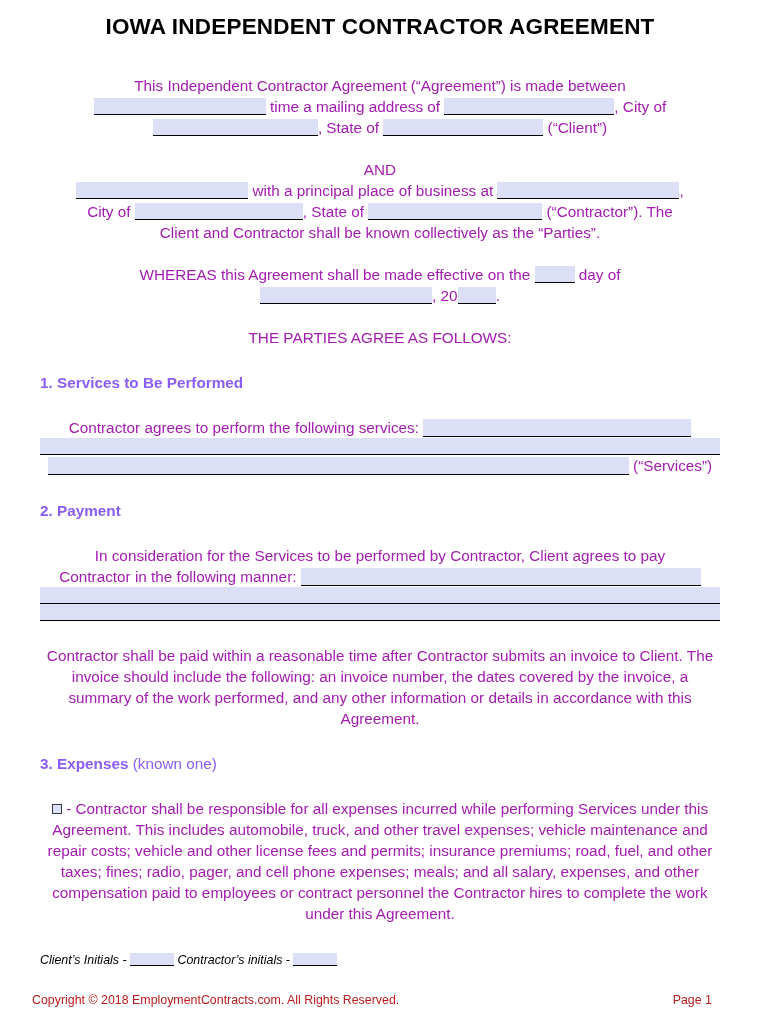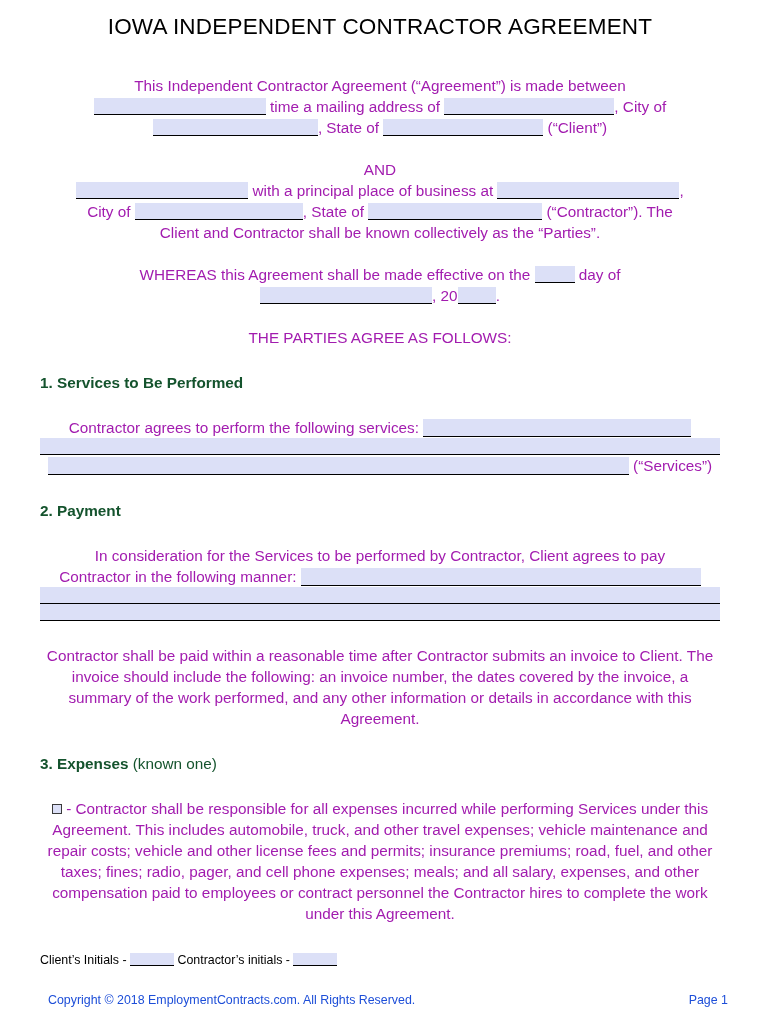--- a/index.html
+++ b/index.html
@@ -21,21 +21,21 @@
   }
   .content {
     position: absolute;
     left: 40px;
     top: 0;
     width: 680px;
   }
   .doc-title {
     text-align: center;
     font-size: 22.5px;
-    font-weight: normal;
+    font-weight: bold;
     letter-spacing: 0.2px;
     margin: 13px 0 0 0;
     padding: 0;
     line-height: 1.2;
     color: #000;
   }
   .para {
     font-size: 15.3px;
     line-height: 21px;
     color: #a21caf;
@@ -44,21 +44,21 @@
     text-align: center;
   }
   .gap-title { height: 35px; }
   .gap-md { height: 21px; }
   .gap-lg { height: 24px; }
 
   .sec-head {
     font-size: 15.3px;
     line-height: 21px;
     font-weight: bold;
-    color: #14532d;
+    color: #8b5cf6;
   }
   .sec-head .normal { font-weight: normal; }
 
   
   .blank {
     display: inline-block;
     background: #dce0f7;
     border-bottom: 1.6px solid #000000;
     height: 16px;
     vertical-align: -3px;
@@ -124,34 +124,35 @@
   }
 
   .initials-row {
     position: absolute;
     left: 40px;
     top: 952px;
     font-size: 12.4px;
     line-height: 16px;
     color: #000;
     white-space: nowrap;
+    font-style: italic;
   }
   .initials-row .blank {
     height: 12px;
     vertical-align: -2px;
     border-bottom: 1.5px solid #000;
   }
   .footer {
     position: absolute;
-    left: 48px;
+    left: 32px;
     top: 992px;
     width: 680px;
     font-size: 12.4px;
     line-height: 16px;
-    color: #1d4ed8;
+    color: #b91c1c;
     display: flex;
     justify-content: space-between;
     align-items: baseline;
   }
   .nowrap { white-space: nowrap; }
 </style>
 </head>
 <body>
 
 <div class="page">

